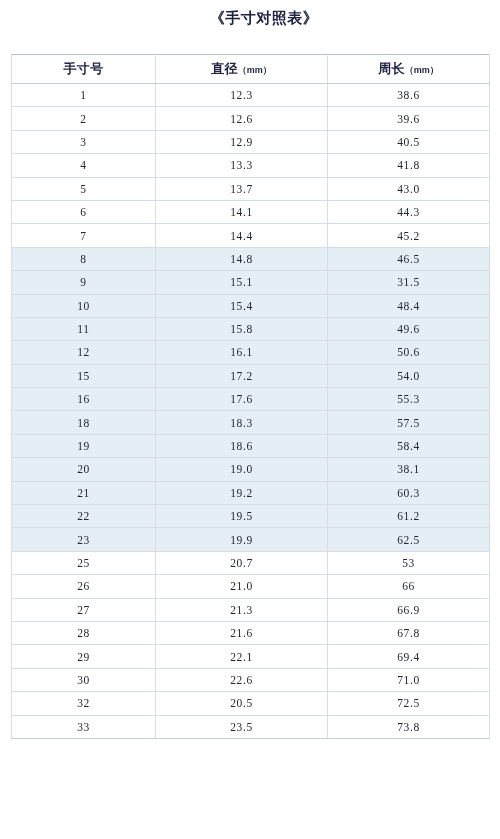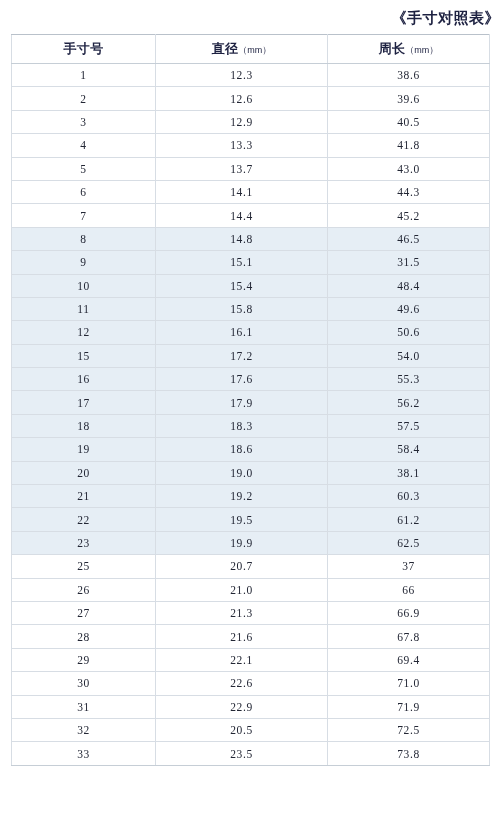--- a/index.html
+++ b/index.html
@@ -14,41 +14,42 @@
     overflow: hidden;
   }
   .page {
     position: relative;
     width: 500px;
     height: 839px;
     background: #ffffff;
     box-sizing: border-box;
   }
   .title {
-    text-align: right;
+    text-align: center;
     font-family: "Liberation Sans", "DejaVu Sans", sans-serif;
     font-weight: bold;
     font-size: 15px;
     color: #1d2141;
     letter-spacing: 0.5px;
     padding-top: 8px;
     padding-bottom: 6px;
     line-height: 20px;
     margin-left: 28px;
   }
   .table-wrap {
     margin: 0 11px 0 11px;
     width: 478px;
     box-sizing: border-box;
   }
   table.ring-table {
     border-collapse: collapse;
     width: 478px;
     table-layout: fixed;
     background: #ffffff;
+    margin-top: 20px;
   }
   table.ring-table col.c-size  { width: 144px; }
   table.ring-table col.c-diam  { width: 172px; }
   table.ring-table col.c-circ  { width: 162px; }
 
   table.ring-table th,
   table.ring-table td {
     border-right: 1px solid #d7dde4;
     border-bottom: 1px solid #d7dde4;
     text-align: center;
@@ -66,21 +67,21 @@
     height: 28px;
     font-family: "Liberation Sans", "DejaVu Sans", sans-serif;
     font-weight: bold;
     font-size: 13px;
     color: #1d2141;
     background: #ffffff;
     letter-spacing: 0.3px;
   }
   table.ring-table thead th .unit {
     font-size: 9px;
-    font-weight: normal;
+    font-weight: bold;
     letter-spacing: 0;
   }
   table.ring-table tbody td {
     height: 22.4px;
     font-size: 11.5px;
     font-family: "Liberation Serif", "DejaVu Serif", serif;
     letter-spacing: 0.6px;
     background: #ffffff;
   }
   table.ring-table tbody tr.tinted td {
@@ -182,25 +183,20 @@
             <td>15</td>
             <td>17.2</td>
             <td>54.0</td>
           </tr>
           <tr class="tinted">
             <td>16</td>
             <td>17.6</td>
             <td>55.3</td>
           </tr>
           <tr class="tinted">
-            <td>17</td>
-            <td>17.9</td>
-            <td>56.2</td>
-          </tr>
-          <tr class="tinted">
             <td>18</td>
             <td>18.3</td>
             <td>57.5</td>
           </tr>
           <tr class="tinted">
             <td>19</td>
             <td>18.6</td>
             <td>58.4</td>
           </tr>
           <tr class="tinted">
@@ -219,21 +215,21 @@
             <td>61.2</td>
           </tr>
           <tr class="tinted">
             <td>23</td>
             <td>19.9</td>
             <td>62.5</td>
           </tr>
           <tr>
             <td>25</td>
             <td>20.7</td>
-            <td>37</td>
+            <td>53</td>
           </tr>
           <tr>
             <td>26</td>
             <td>21.0</td>
             <td>66</td>
           </tr>
           <tr>
             <td>27</td>
             <td>21.3</td>
             <td>66.9</td>
@@ -247,25 +243,20 @@
             <td>29</td>
             <td>22.1</td>
             <td>69.4</td>
           </tr>
           <tr>
             <td>30</td>
             <td>22.6</td>
             <td>71.0</td>
           </tr>
           <tr>
-            <td>31</td>
-            <td>22.9</td>
-            <td>71.9</td>
-          </tr>
-          <tr>
             <td>32</td>
             <td>20.5</td>
             <td>72.5</td>
           </tr>
           <tr>
             <td>33</td>
             <td>23.5</td>
             <td>73.8</td>
           </tr>
         </tbody>

